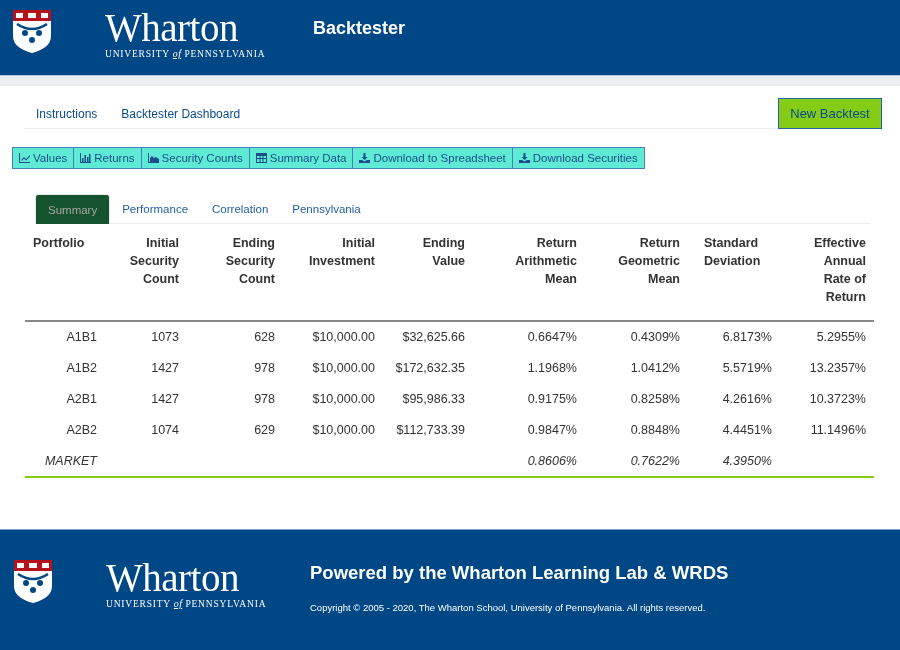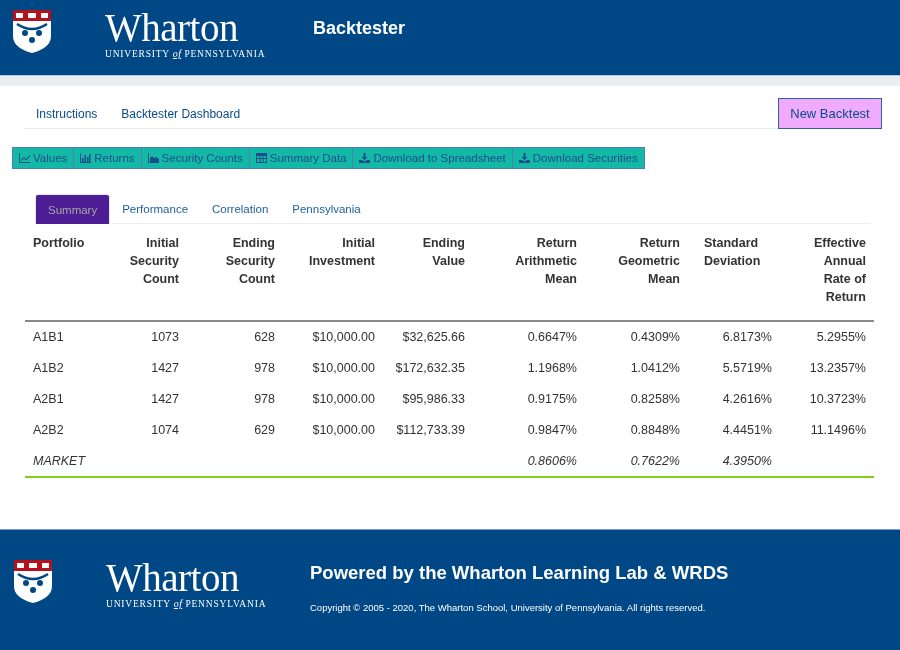--- a/index.html
+++ b/index.html
@@ -12,36 +12,36 @@
   .logo .wordmark { color: #fff; }
   .logo .wordmark .big { font-family: "Liberation Serif", serif; font-size: 39px; line-height: 36px; letter-spacing: -0.5px; display: block; }
   .logo .wordmark .small { font-family: "Liberation Serif", serif; font-size: 9.5px; letter-spacing: 0.8px; display: block; margin-top: 2px; white-space: nowrap; }
   .logo .wordmark .small i { font-size: 10px; letter-spacing: 0.3px; text-decoration: underline; }
 
   .app-title { position: absolute; left: 313px; top: 18px; color: #fff; font-weight: bold; font-size: 18px; }
 
   .topnav { position: absolute; left: 24px; top: 104px; width: 847px; height: 25px; border-bottom: 1px solid #e9ecef; display: flex; }
   .topnav a { color: #0b4a8a; font-size: 12px; text-decoration: none; padding: 0 12px; line-height: 20px; }
 
-  .new-btn { position: absolute; left: 778px; top: 98px; width: 104px; height: 31px; border: 1px solid #2a64a5; background: #f0abfc; color: #0b4a8a; font-size: 13px; font-family: "Liberation Sans", sans-serif; display: flex; align-items: center; justify-content: center; }
+  .new-btn { position: absolute; left: 778px; top: 98px; width: 104px; height: 31px; border: 1px solid #2a64a5; background: #84cc16; color: #0b4a8a; font-size: 13px; font-family: "Liberation Sans", sans-serif; display: flex; align-items: center; justify-content: center; }
 
   .btnbar { position: absolute; left: 12px; top: 147px; display: flex; border: 1px solid #4a7fb8; }
-  .btnbar .tb { height: 20px; padding: 0 6px; border-right: 1px solid #4a7fb8; display: flex; align-items: center; color: #1a4f8a; font-size: 11.5px; background: #14b8a6; white-space: nowrap; }
+  .btnbar .tb { height: 20px; padding: 0 6px; border-right: 1px solid #4a7fb8; display: flex; align-items: center; color: #1a4f8a; font-size: 11.5px; background: #5eead4; white-space: nowrap; }
   .btnbar .tb:last-child { border-right: none; }
   .btnbar .tb svg { width: 11px; height: 10px; margin-right: 3px; fill: #1a4f8a; }
 
   .tabs { position: absolute; left: 35px; top: 194px; width: 836px; height: 30px; border-bottom: 1px solid #eceeef; display: flex; }
   .tabs .tab { padding: 0 12px; line-height: 30px; font-size: 11.5px; color: #2360a0; }
-  .tabs .tab.active { color: #a8a8a8; border: 1px solid #e6e8ea; border-bottom: 1px solid #fff; background: #4c1d95; height: 31px; border-top-left-radius: 3px; border-top-right-radius: 3px; }
+  .tabs .tab.active { color: #a8a8a8; border: 1px solid #e6e8ea; border-bottom: 1px solid #fff; background: #14532d; height: 31px; border-top-left-radius: 3px; border-top-right-radius: 3px; }
 
   table.summary { position: absolute; left: 25px; top: 230px; width: 849px; border-collapse: collapse; font-size: 12.5px; }
   table.summary th { font-weight: bold; color: #333; vertical-align: top; padding: 4px 8px 14px 8px; line-height: 18px; text-align: right; border-bottom: 2px solid #888; height: 82px; }
   table.summary th:first-child { text-align: left; }
   table.summary td { padding: 0 8px; height: 31px; text-align: right; color: #333; }
-  table.summary td:first-child { text-align: left; }
+  table.summary td:first-child { text-align: right; }
   table.summary tbody tr:last-child td { border-bottom: 2px solid #84cc16; height: 32px; font-style: italic; }
 
   .footer { position: absolute; left: 0; top: 529px; width: 900px; height: 121px; background: #004785; border-top: 1px solid #7fa0c8; }
   .powered { position: absolute; left: 310px; top: 562px; color: #fff; font-weight: bold; font-size: 18.5px; }
   .copyright { position: absolute; left: 310px; top: 602px; color: #fff; font-size: 9.5px; }
 </style>
 </head>
 <body>
 
 <div class="header">

